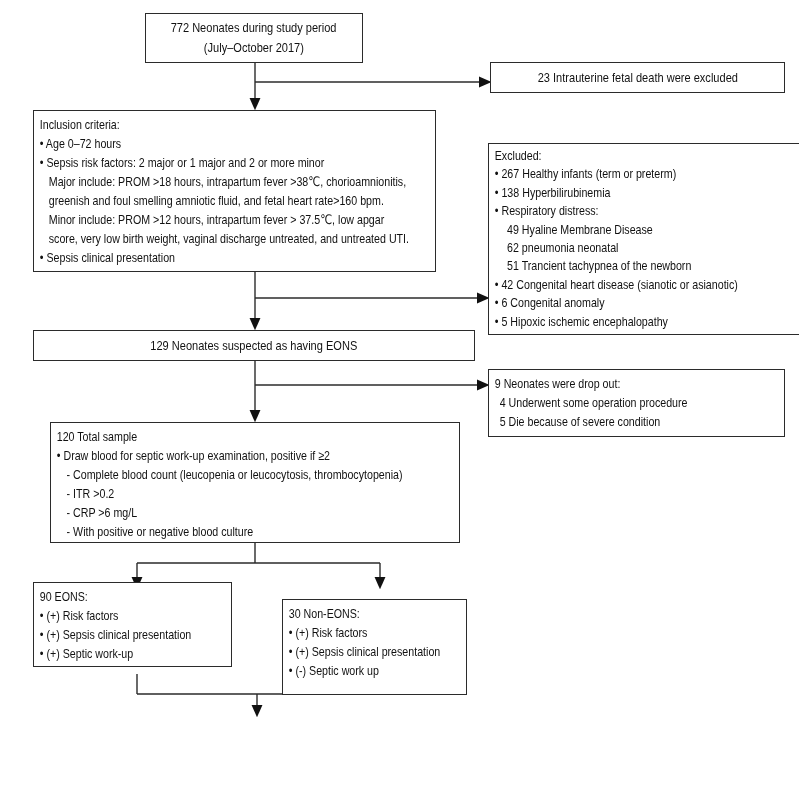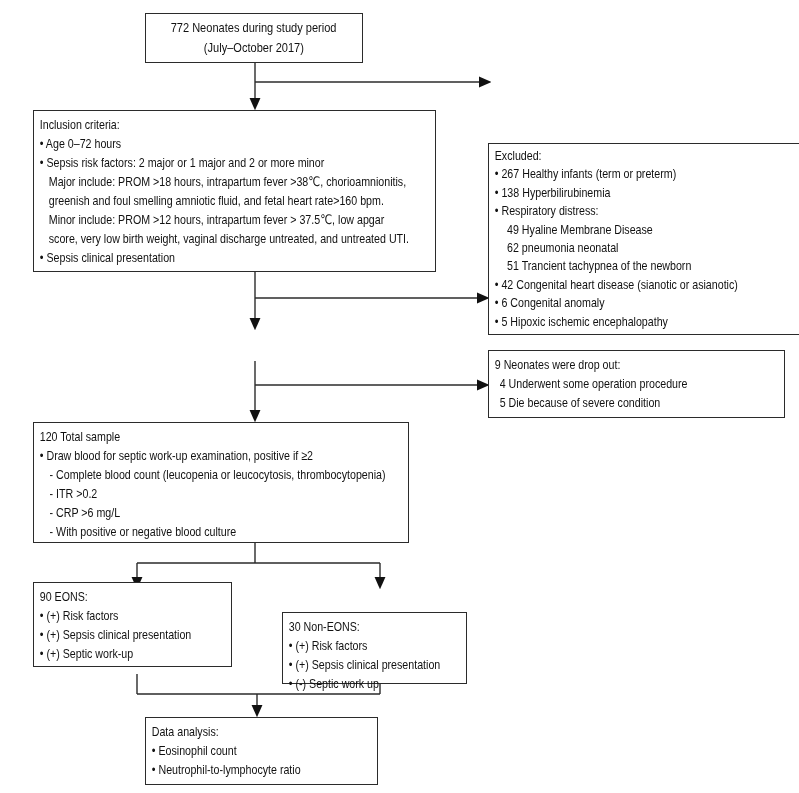--- a/index.html
+++ b/index.html
@@ -43,20 +43,23 @@
       <path d="M137,674 V694 M380,677 V694 M137,694 H380"></path>
       <path d="M257,694 V711" marker-end="url(#arr)"></path>
     </g>
   </svg>
 
   <div class="box center" style="left:145px;top:13px;width:218px;height:50px">
     <div class="cline">772 Neonates during study period</div>
     <div class="cline">(July–October 2017)</div>
   </div>
 
+  <div class="box center" style="left:490px;top:62px;width:295px;height:31px">
+    <div class="cline">23 Intrauterine fetal death were excluded</div>
+  </div>
 
   <div class="box" style="left:33px;top:110px;width:403px;height:162px">
     <div class="btext">
       <div class="ln">Inclusion criteria:</div>
       <div class="ln">• Age 0–72 hours</div>
       <div class="ln">• Sepsis risk factors: 2 major or 1 major and 2 or more minor</div>
       <div class="ln ind1">Major include: PROM &gt;18 hours, intrapartum fever &gt;38℃, chorioamnionitis,</div>
       <div class="ln ind1">greenish and foul smelling amniotic fluid, and fetal heart rate&gt;160 bpm.</div>
       <div class="ln ind1">Minor include: PROM &gt;12 hours, intrapartum fever &gt; 37.5℃, low apgar</div>
       <div class="ln ind1">score, very low birth weight, vaginal discharge untreated, and untreated UTI.</div>
@@ -72,59 +75,55 @@
       <div class="ln">• Respiratory distress:</div>
       <div class="ln ind2">49 Hyaline Membrane Disease</div>
       <div class="ln ind2">62 pneumonia neonatal</div>
       <div class="ln ind2">51 Trancient tachypnea of the newborn</div>
       <div class="ln">• 42 Congenital heart disease (sianotic or asianotic)</div>
       <div class="ln">• 6 Congenital anomaly</div>
       <div class="ln">• 5 Hipoxic ischemic encephalopathy</div>
     </div>
   </div>
 
+  <div class="box center" style="left:33px;top:330px;width:442px;height:31px">
+    <div class="cline">129 Neonates suspected as having EONS</div>
+  </div>
 
-  <div class="box" style="left:488px;top:350px;width:297px;height:68px">
+  <div class="box" style="left:488px;top:369px;width:297px;height:68px">
     <div class="btext">
       <div class="ln">9 Neonates were drop out:</div>
       <div class="ln ind4">4 Underwent some operation procedure</div>
       <div class="ln ind4">5 Die because of severe condition</div>
     </div>
   </div>
 
-  <div class="box" style="left:33px;top:422px;width:376px;height:121px">
+  <div class="box" style="left:50px;top:422px;width:410px;height:121px">
     <div class="btext">
       <div class="ln">120 Total sample</div>
       <div class="ln">• Draw blood for septic work-up examination, positive if ≥2</div>
       <div class="ln ind3">- Complete blood count (leucopenia or leucocytosis, thrombocytopenia)</div>
       <div class="ln ind3">- ITR &gt;0.2</div>
       <div class="ln ind3">- CRP &gt;6 mg/L</div>
       <div class="ln ind3">- With positive or negative blood culture</div>
     </div>
   </div>
 
   <div class="box" style="left:33px;top:582px;width:199px;height:85px">
     <div class="btext">
       <div class="ln">90 EONS:</div>
       <div class="ln">• (+) Risk factors</div>
       <div class="ln">• (+) Sepsis clinical presentation</div>
       <div class="ln">• (+) Septic work-up</div>
     </div>
   </div>
 
-  <div class="box" style="left:282px;top:612px;width:185px;height:72px">
+  <div class="box" style="left:282px;top:599px;width:185px;height:96px">
     <div class="btext">
       <div class="ln">30 Non-EONS:</div>
       <div class="ln">• (+) Risk factors</div>
       <div class="ln">• (+) Sepsis clinical presentation</div>
       <div class="ln">• (-) Septic work up</div>
     </div>
   </div>
 
-  <div class="box" style="left:145px;top:717px;width:233px;height:68px">
-    <div class="btext">
-      <div class="ln">Data analysis:</div>
-      <div class="ln">• Eosinophil count</div>
-      <div class="ln">• Neutrophil-to-lymphocyte ratio</div>
-    </div>
-  </div>
 
 </div>
 
 </body></html>

